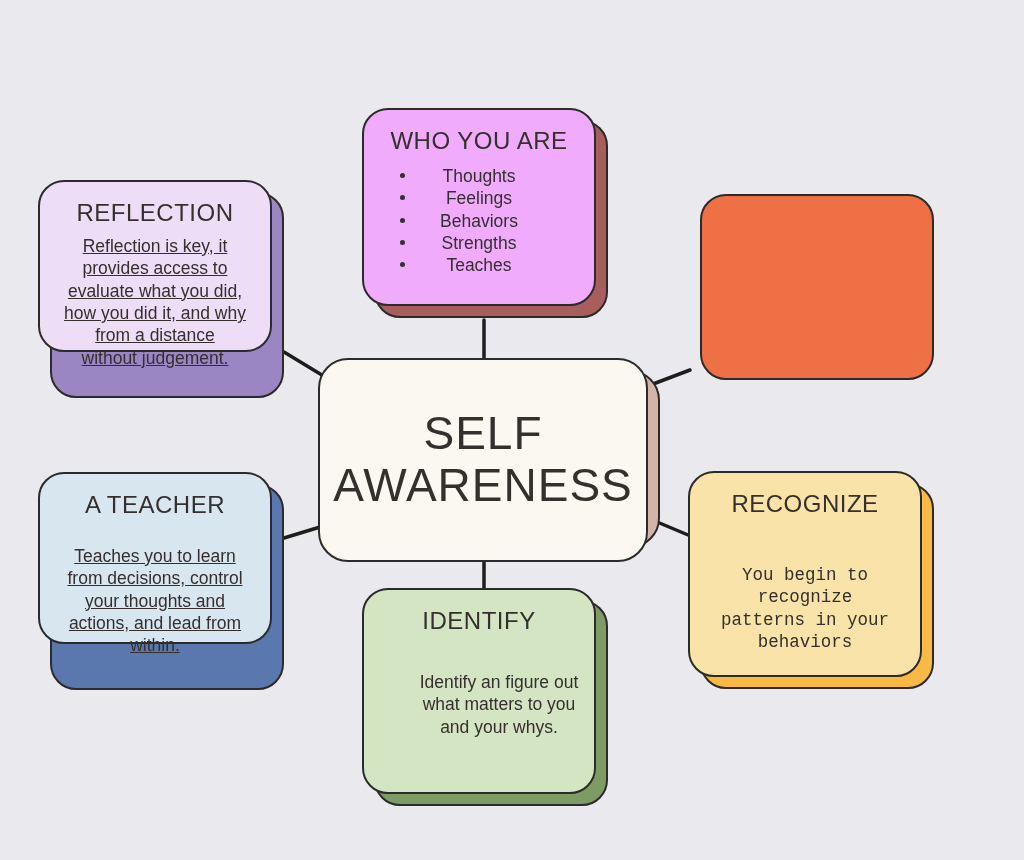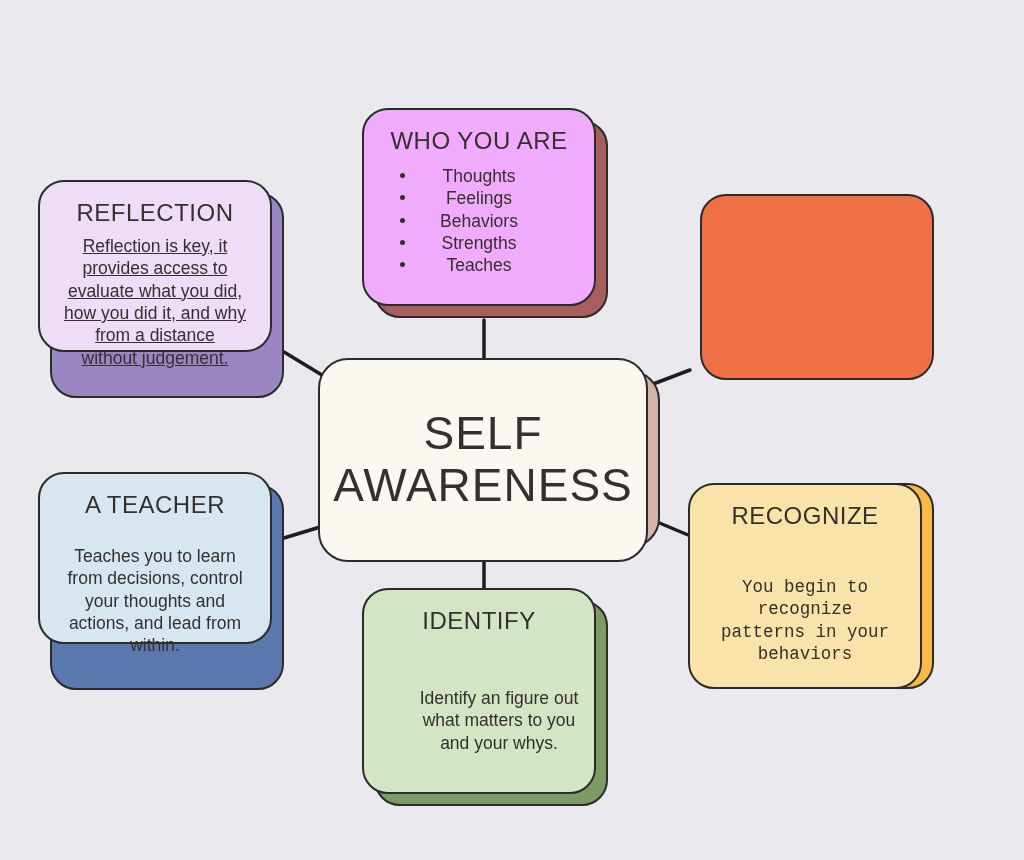--- a/index.html
+++ b/index.html
@@ -72,24 +72,24 @@
 
   #card-who-you-are     { left: 362px; top: 108px; height: 198px; }
   #shadow-who-you-are   { left: 374px; top: 120px; width: 234px; height: 198px; }
 
   #card-increase        { left: 688px; top: 182px; height: 186px; padding-top: 16px; }
   #shadow-increase      { left: 700px; top: 194px; width: 234px; height: 186px; }
 
   #card-teacher         { left: 38px;  top: 472px; }
   #shadow-teacher       { left: 50px;  top: 484px; width: 234px; height: 206px; }
 
-  #card-recognize       { left: 688px; top: 471px; height: 206px; margin-top: 12px; }
+  #card-recognize       { left: 688px; top: 471px; height: 206px; }
   #shadow-recognize     { left: 700px; top: 483px; width: 234px; height: 206px; }
 
-  #card-identify        { left: 362px; top: 588px; height: 206px; gap: 16px; }
+  #card-identify        { left: 362px; top: 588px; height: 206px; }
   #shadow-identify      { left: 374px; top: 600px; width: 234px; height: 206px; }
 
   
   .bullet-list {
     margin: 10px 0 0 0;
     padding: 0;
     list-style: none;
     width: 100%;
     font-size: 17.5px;
     line-height: 1.28;
@@ -106,21 +106,21 @@
     top: 8px;
     width: 5px;
     height: 5px;
     border-radius: 50%;
     background: #35302E;
   }
 
   
   #card-recognize .card-body { margin-top: 46px; font-family: Liberation Mono, monospace; }
   #card-identify  .card-body { margin-top: 36px; margin-left: 40px; }
-  #card-teacher   .card-body { margin-top: 26px; }
+  #card-teacher   .card-body { margin-top: 26px; text-decoration: underline; }
   #card-reflection .card-body { margin-top: 8px; text-decoration: underline; }
   #card-increase  .card-body { margin-top: 10px; }
 
   
   #card-center {
     left: 318px;
     top: 358px;
     width: 330px;
     height: 204px;
     border-radius: 30px;

